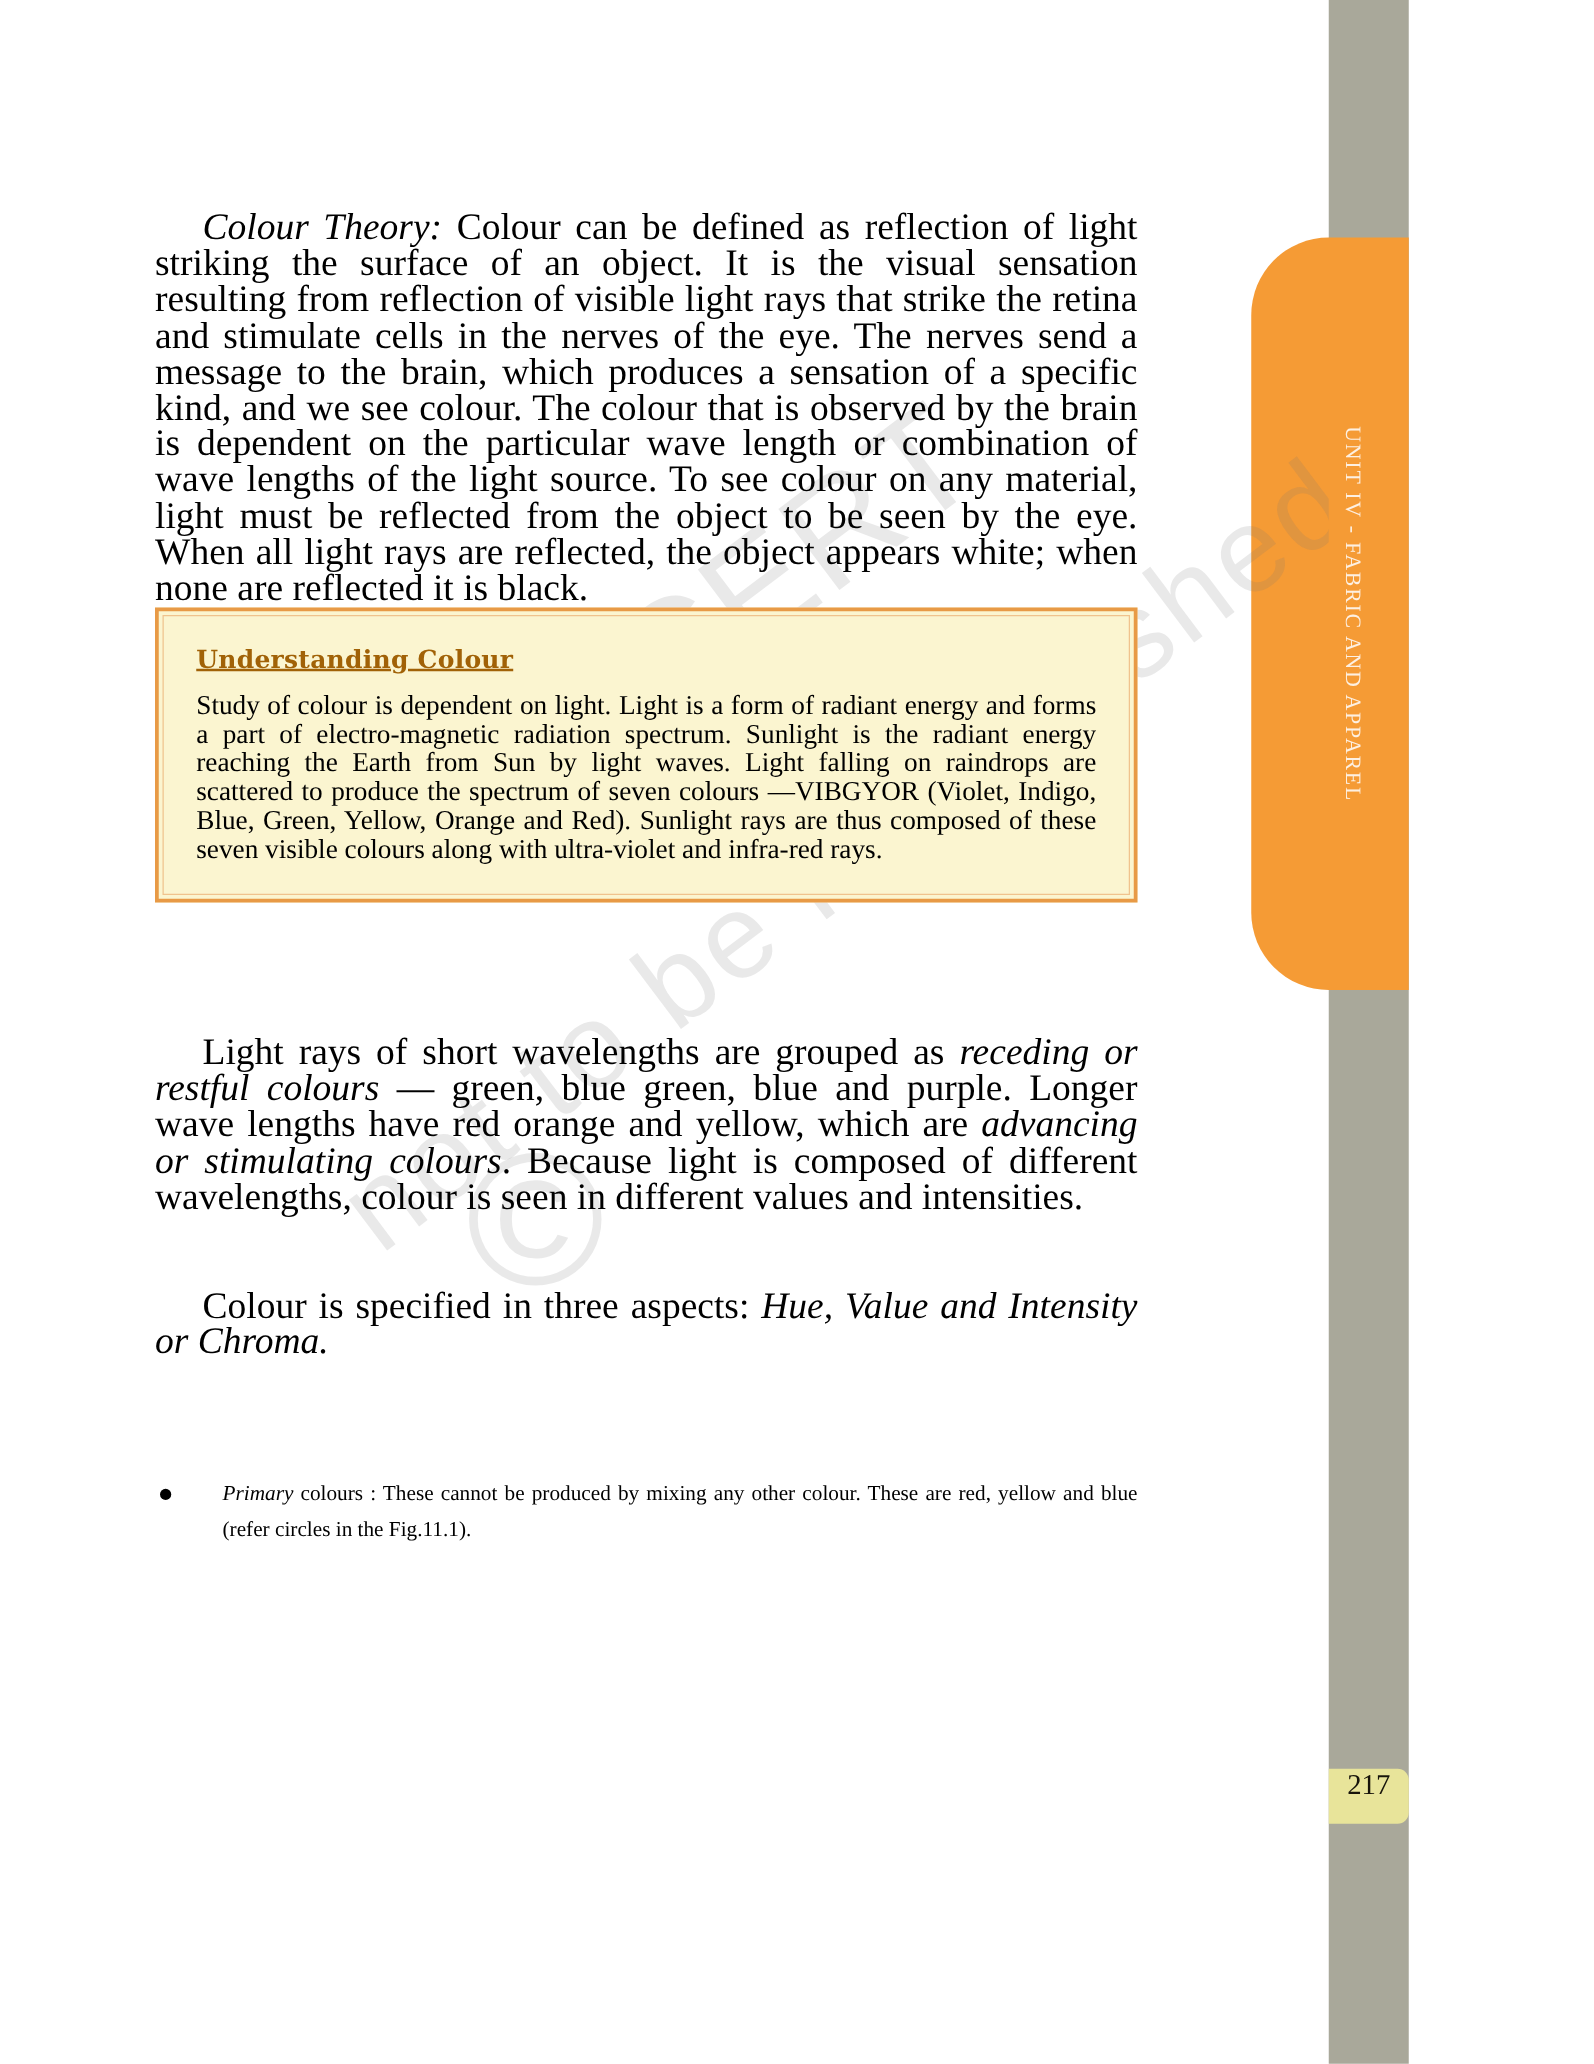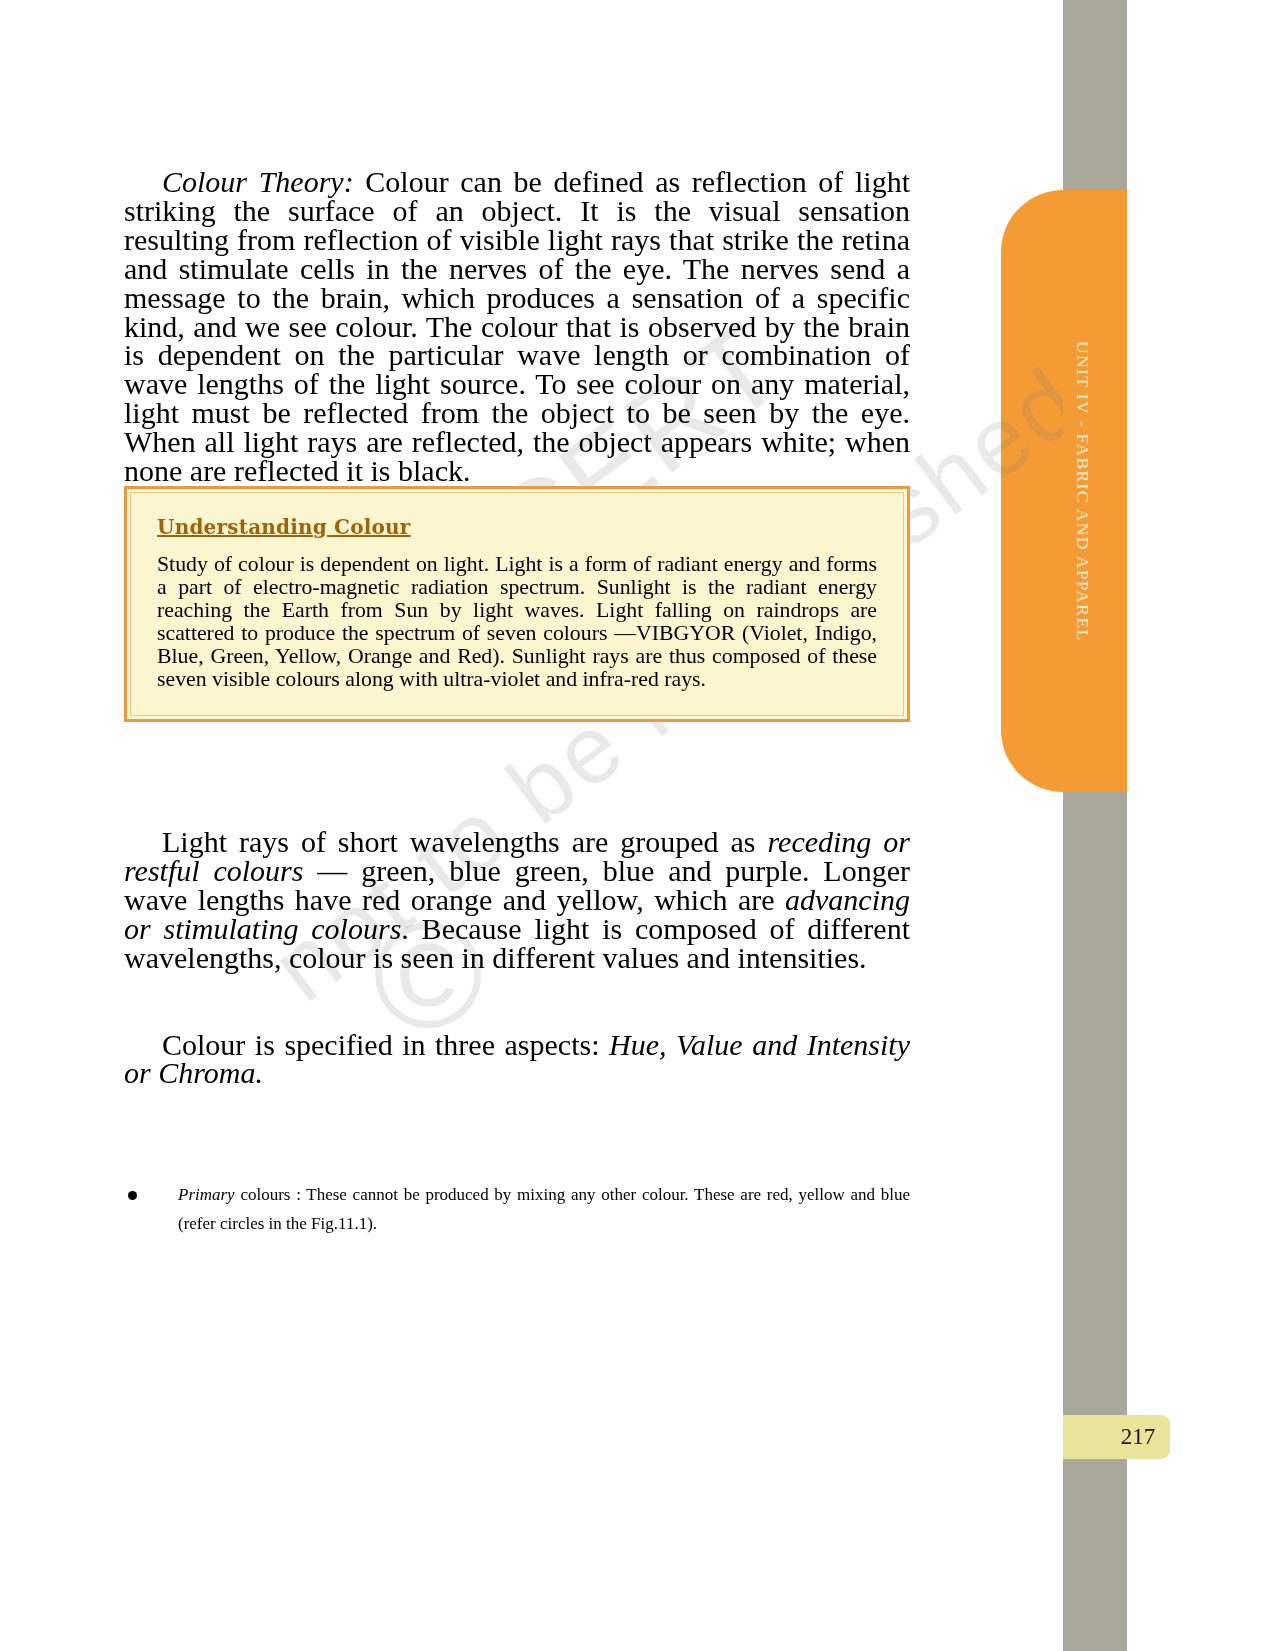--- a/index.html
+++ b/index.html
@@ -74,26 +74,25 @@
     position: absolute;
     left: 1063px;
     top: 1415px;
     width: 64px;
     height: 44px;
     background: #e8e49a;
     border-top-right-radius: 9px;
     border-bottom-right-radius: 9px;
     z-index: 5;
     display: flex;
-    align-items: center;
+    align-items: flex-start;
     justify-content: center;
     font-family: "Liberation Serif", "DejaVu Serif", serif;
     font-size: 23px;
     color: #17140a;
-    padding-left: 43px;
   }
 
   
   .watermark {
     position: absolute;
     left: 0;
     top: 0;
     width: 1063px;
     height: 1651px;
     z-index: 4;

